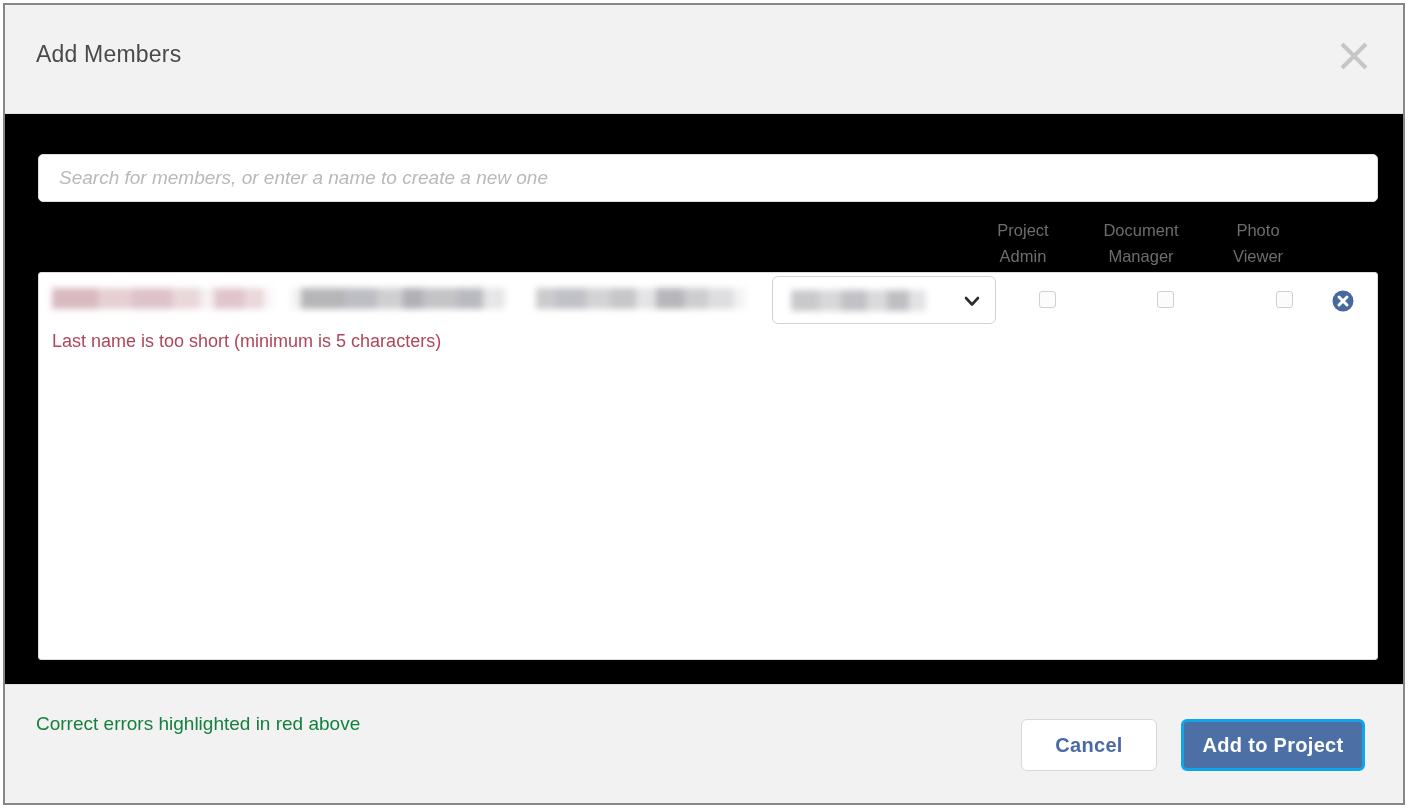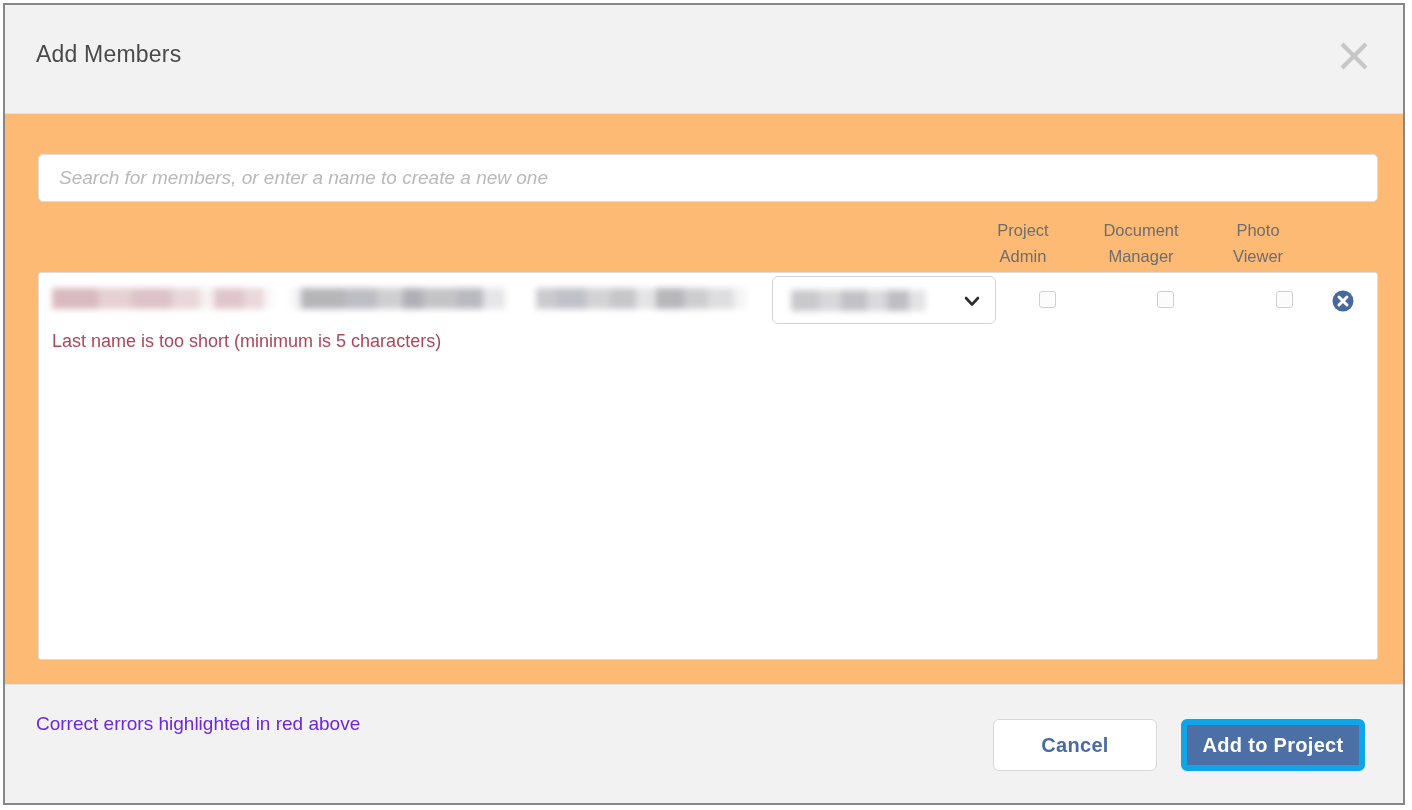--- a/index.html
+++ b/index.html
@@ -55,21 +55,21 @@
     display: flex;
     align-items: center;
     justify-content: center;
   }
   .close-btn svg { display: block; }
 
   
   .dialog-body {
     flex: 1 1 auto;
     position: relative;
-    background: #fdba74;
+    background: #000000;
   }
 
   .search-box {
     position: absolute;
     left: 33px;
     top: 40px;
     width: 1340px;
     height: 48px;
     box-sizing: border-box;
     background: #ffffff;
@@ -234,21 +234,21 @@
     top: 28px;
   }
   .status-line1 {
     font-size: 19px;
     color: #4a4a4a;
     margin-bottom: 7px;
     white-space: nowrap;
   }
   .status-line2 {
     font-size: 19px;
-    color: #6d28d9;
+    color: #15803d;
     white-space: nowrap;
   }
   .footer-actions {
     position: absolute;
     right: 38px;
     top: 34px;
     display: flex;
     gap: 24px;
   }
   .btn {
@@ -258,29 +258,29 @@
     border-radius: 6px;
     cursor: pointer;
     height: 52px;
     display: flex;
     align-items: center;
     justify-content: center;
     box-sizing: border-box;
     letter-spacing: .3px;
   }
   .btn-cancel {
-    width: 164px;
+    width: 136px;
     background: #ffffff;
     border: 1px solid #d8d8d8;
     color: #4a6aa5;
   }
   .btn-primary {
     width: 184px;
     background: #4c6fa5;
-    border: 6px solid #0ea5e9;
+    border: 3px solid #0ea5e9;
     color: #ffffff;
   }
 </style>
 </head>
 <body>
 
 <div class="dialog">
 
   <div class="dialog-header">
     <div class="dialog-title">Add Members</div>

